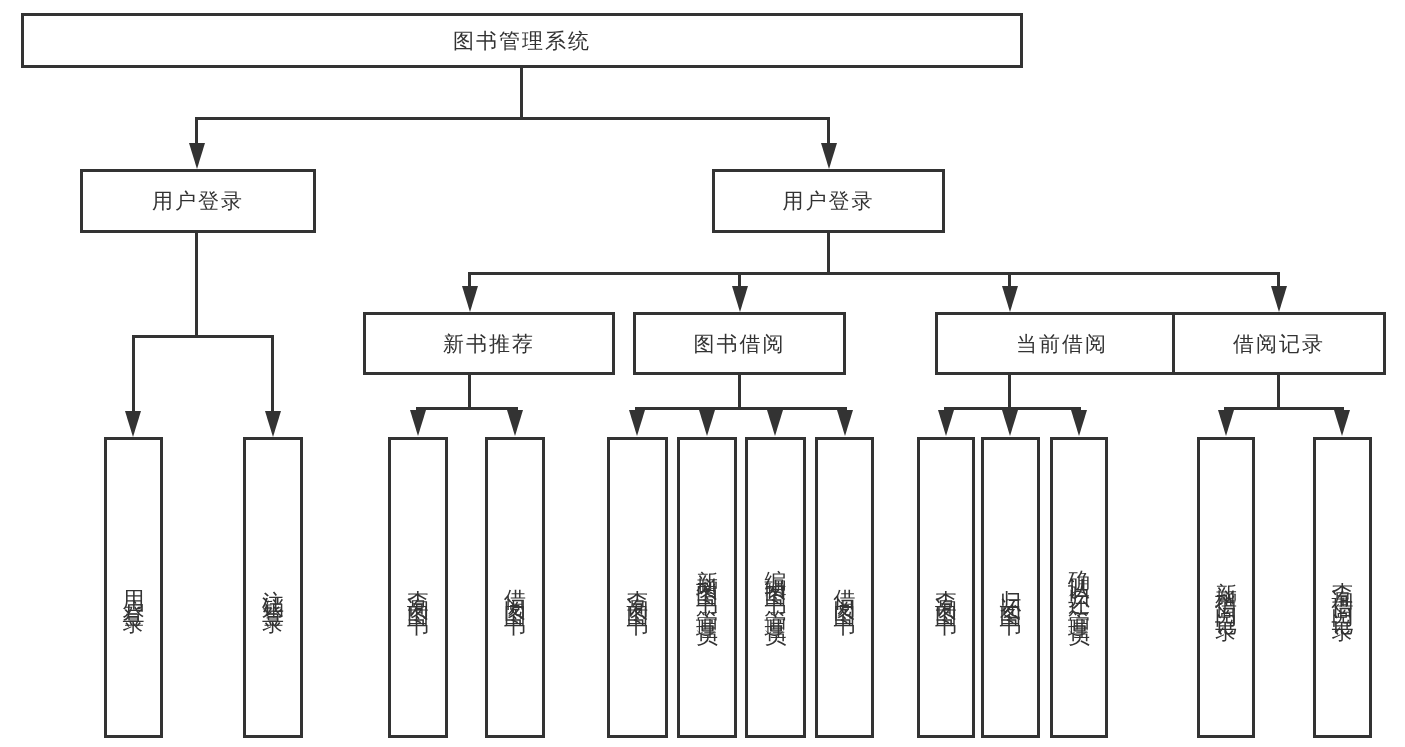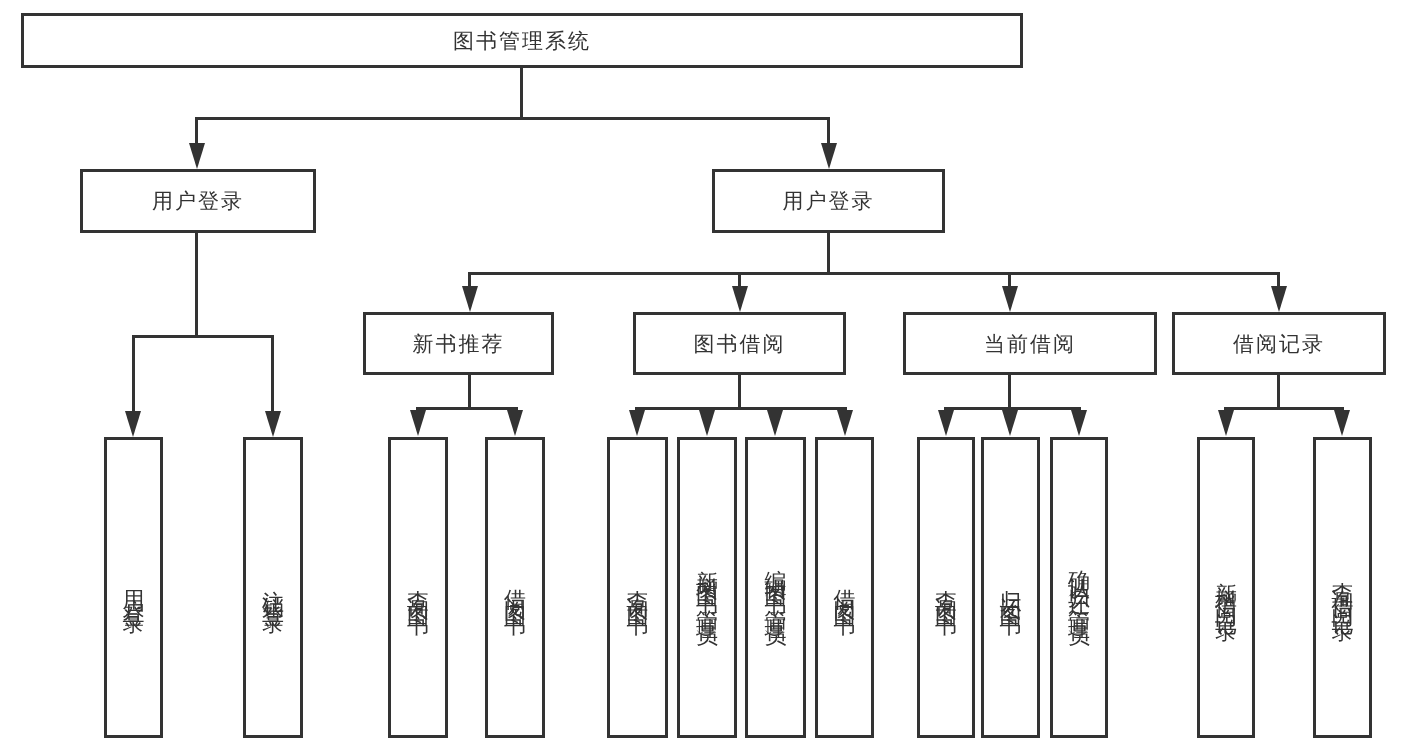--- a/index.html
+++ b/index.html
@@ -38,27 +38,27 @@
     <span>图书管理系统</span>
   </div>
 
   <div class="node h" style="left:80px;top:169px;width:236px;height:64px;">
     <span>用户登录</span>
   </div>
   <div class="node h" style="left:712px;top:169px;width:233px;height:64px;">
     <span>用户登录</span>
   </div>
 
-  <div class="node h" style="left:363px;top:312px;width:191px;height:63px;">
+  <div class="node h" style="left:363px;top:312px;width:252px;height:63px;">
     <span>新书推荐</span>
   </div>
   <div class="node h" style="left:633px;top:312px;width:213px;height:63px;">
     <span>图书借阅</span>
   </div>
-  <div class="node h" style="left:903px;top:312px;width:254px;height:63px;">
+  <div class="node h" style="left:935px;top:312px;width:254px;height:63px;">
     <span>当前借阅</span>
   </div>
   <div class="node h" style="left:1172px;top:312px;width:214px;height:63px;">
     <span>借阅记录</span>
   </div>
 
   <div class="node v" style="left:104px;top:437px;width:59px;height:301px;">
     <span class="vtext">用户登录</span>
   </div>
   <div class="node v" style="left:243px;top:437px;width:60px;height:301px;">

